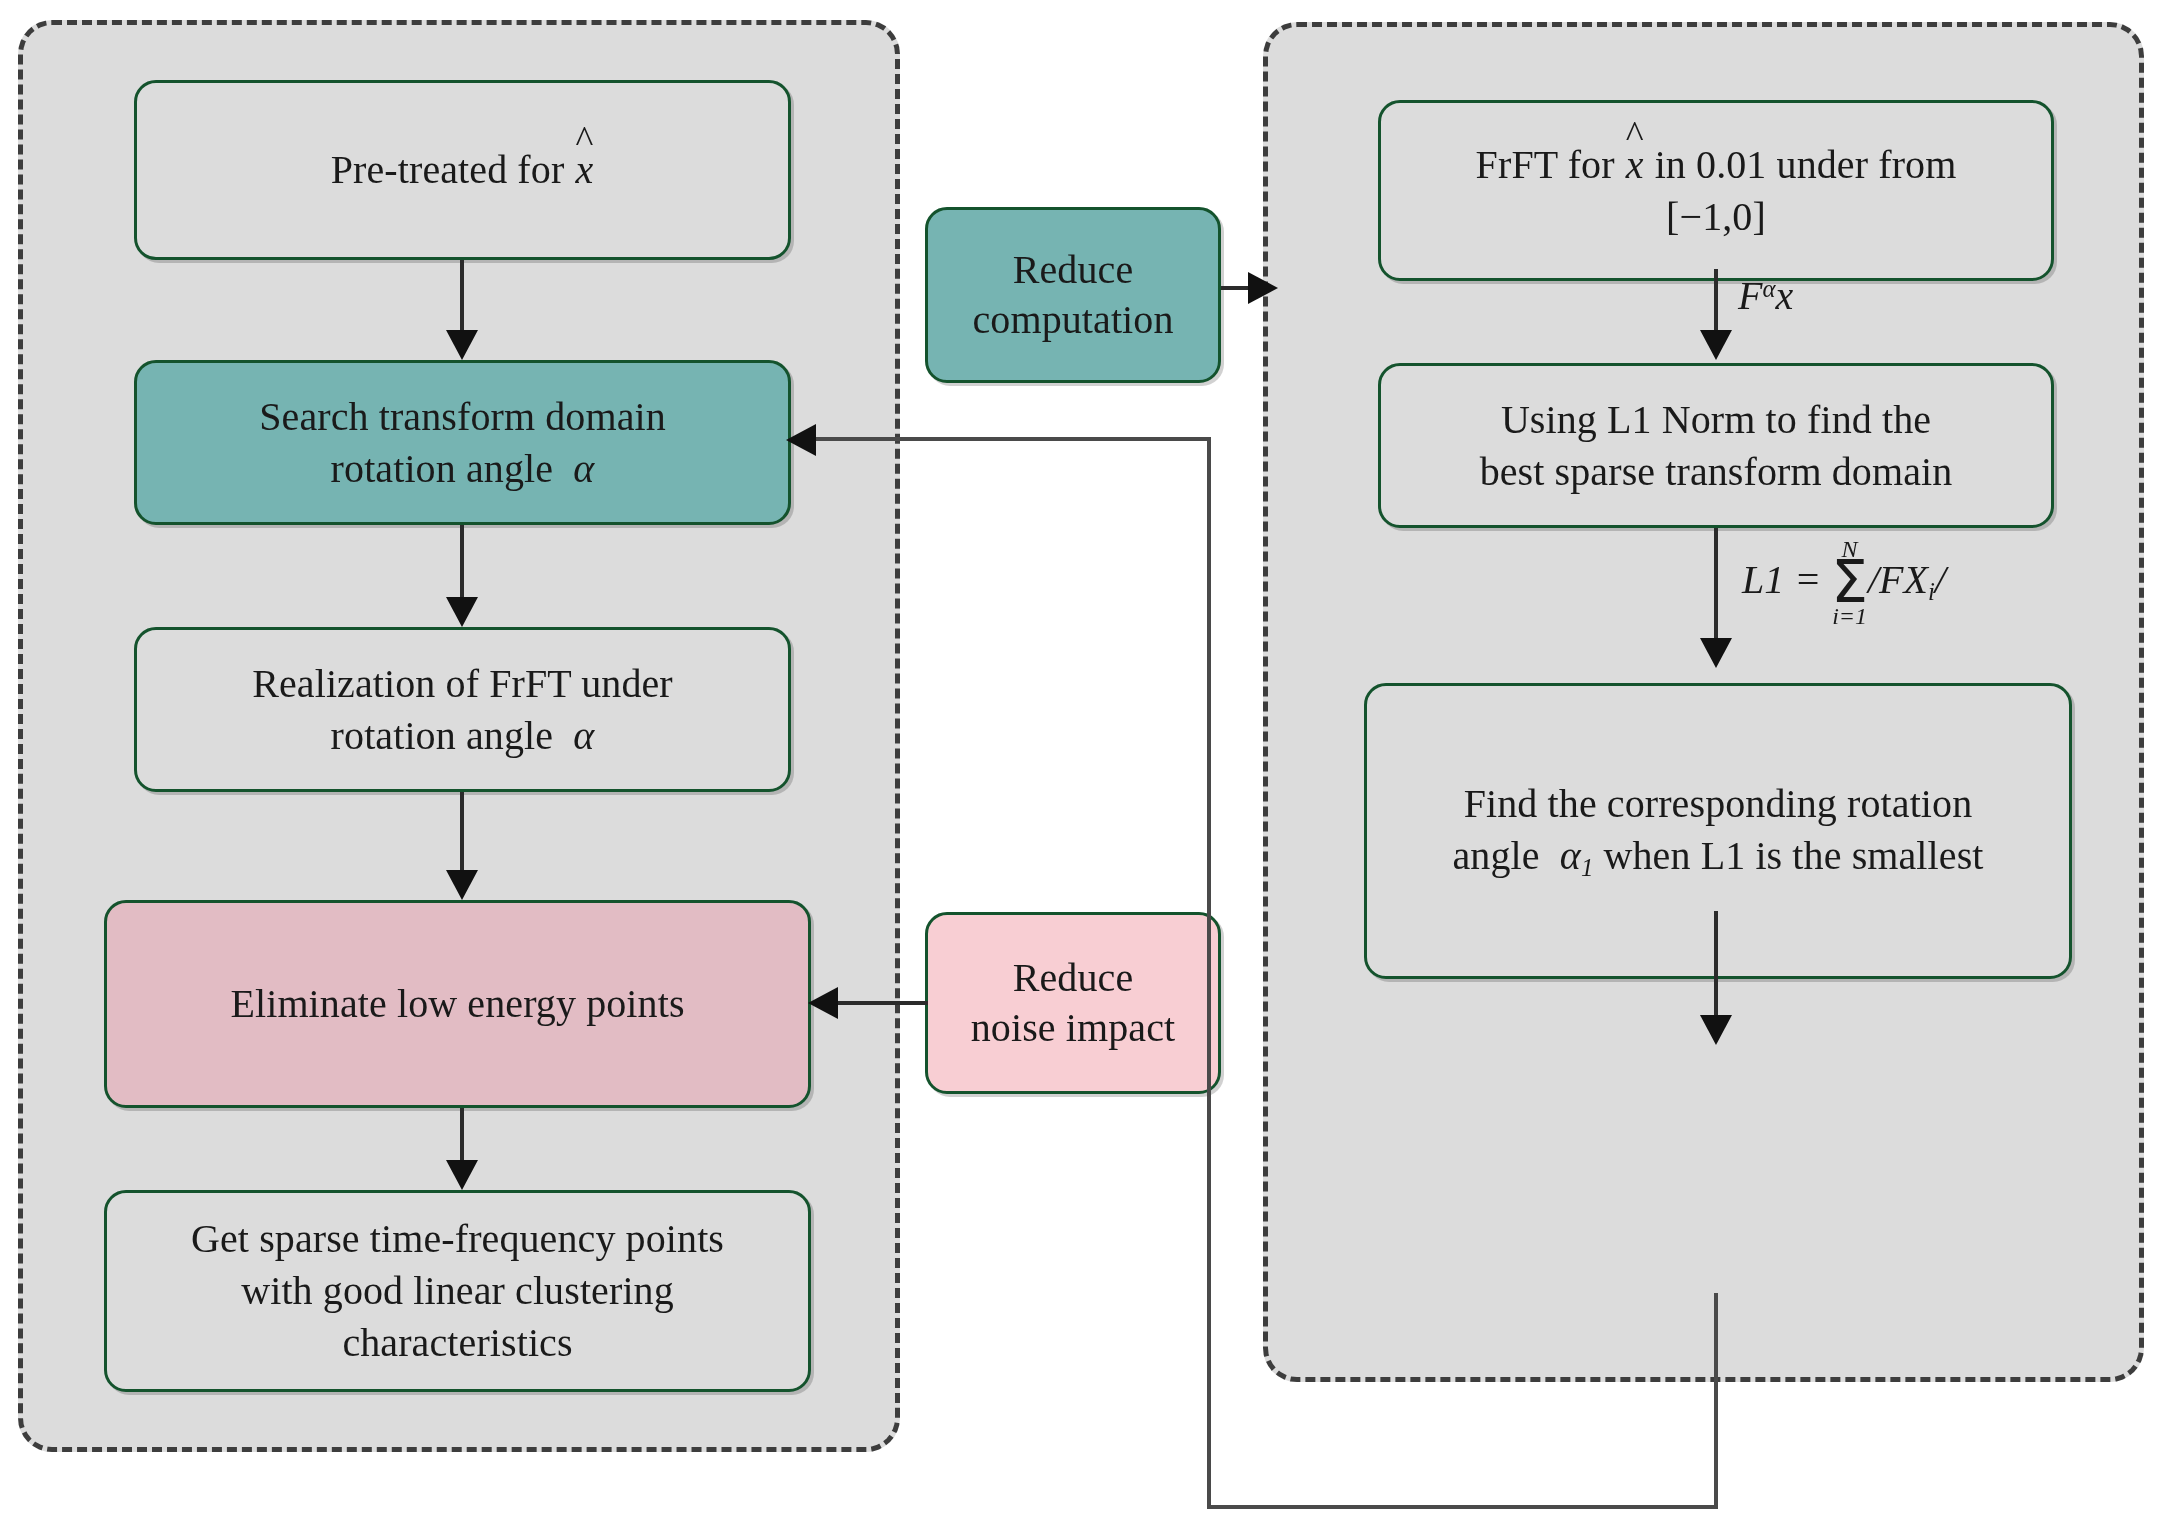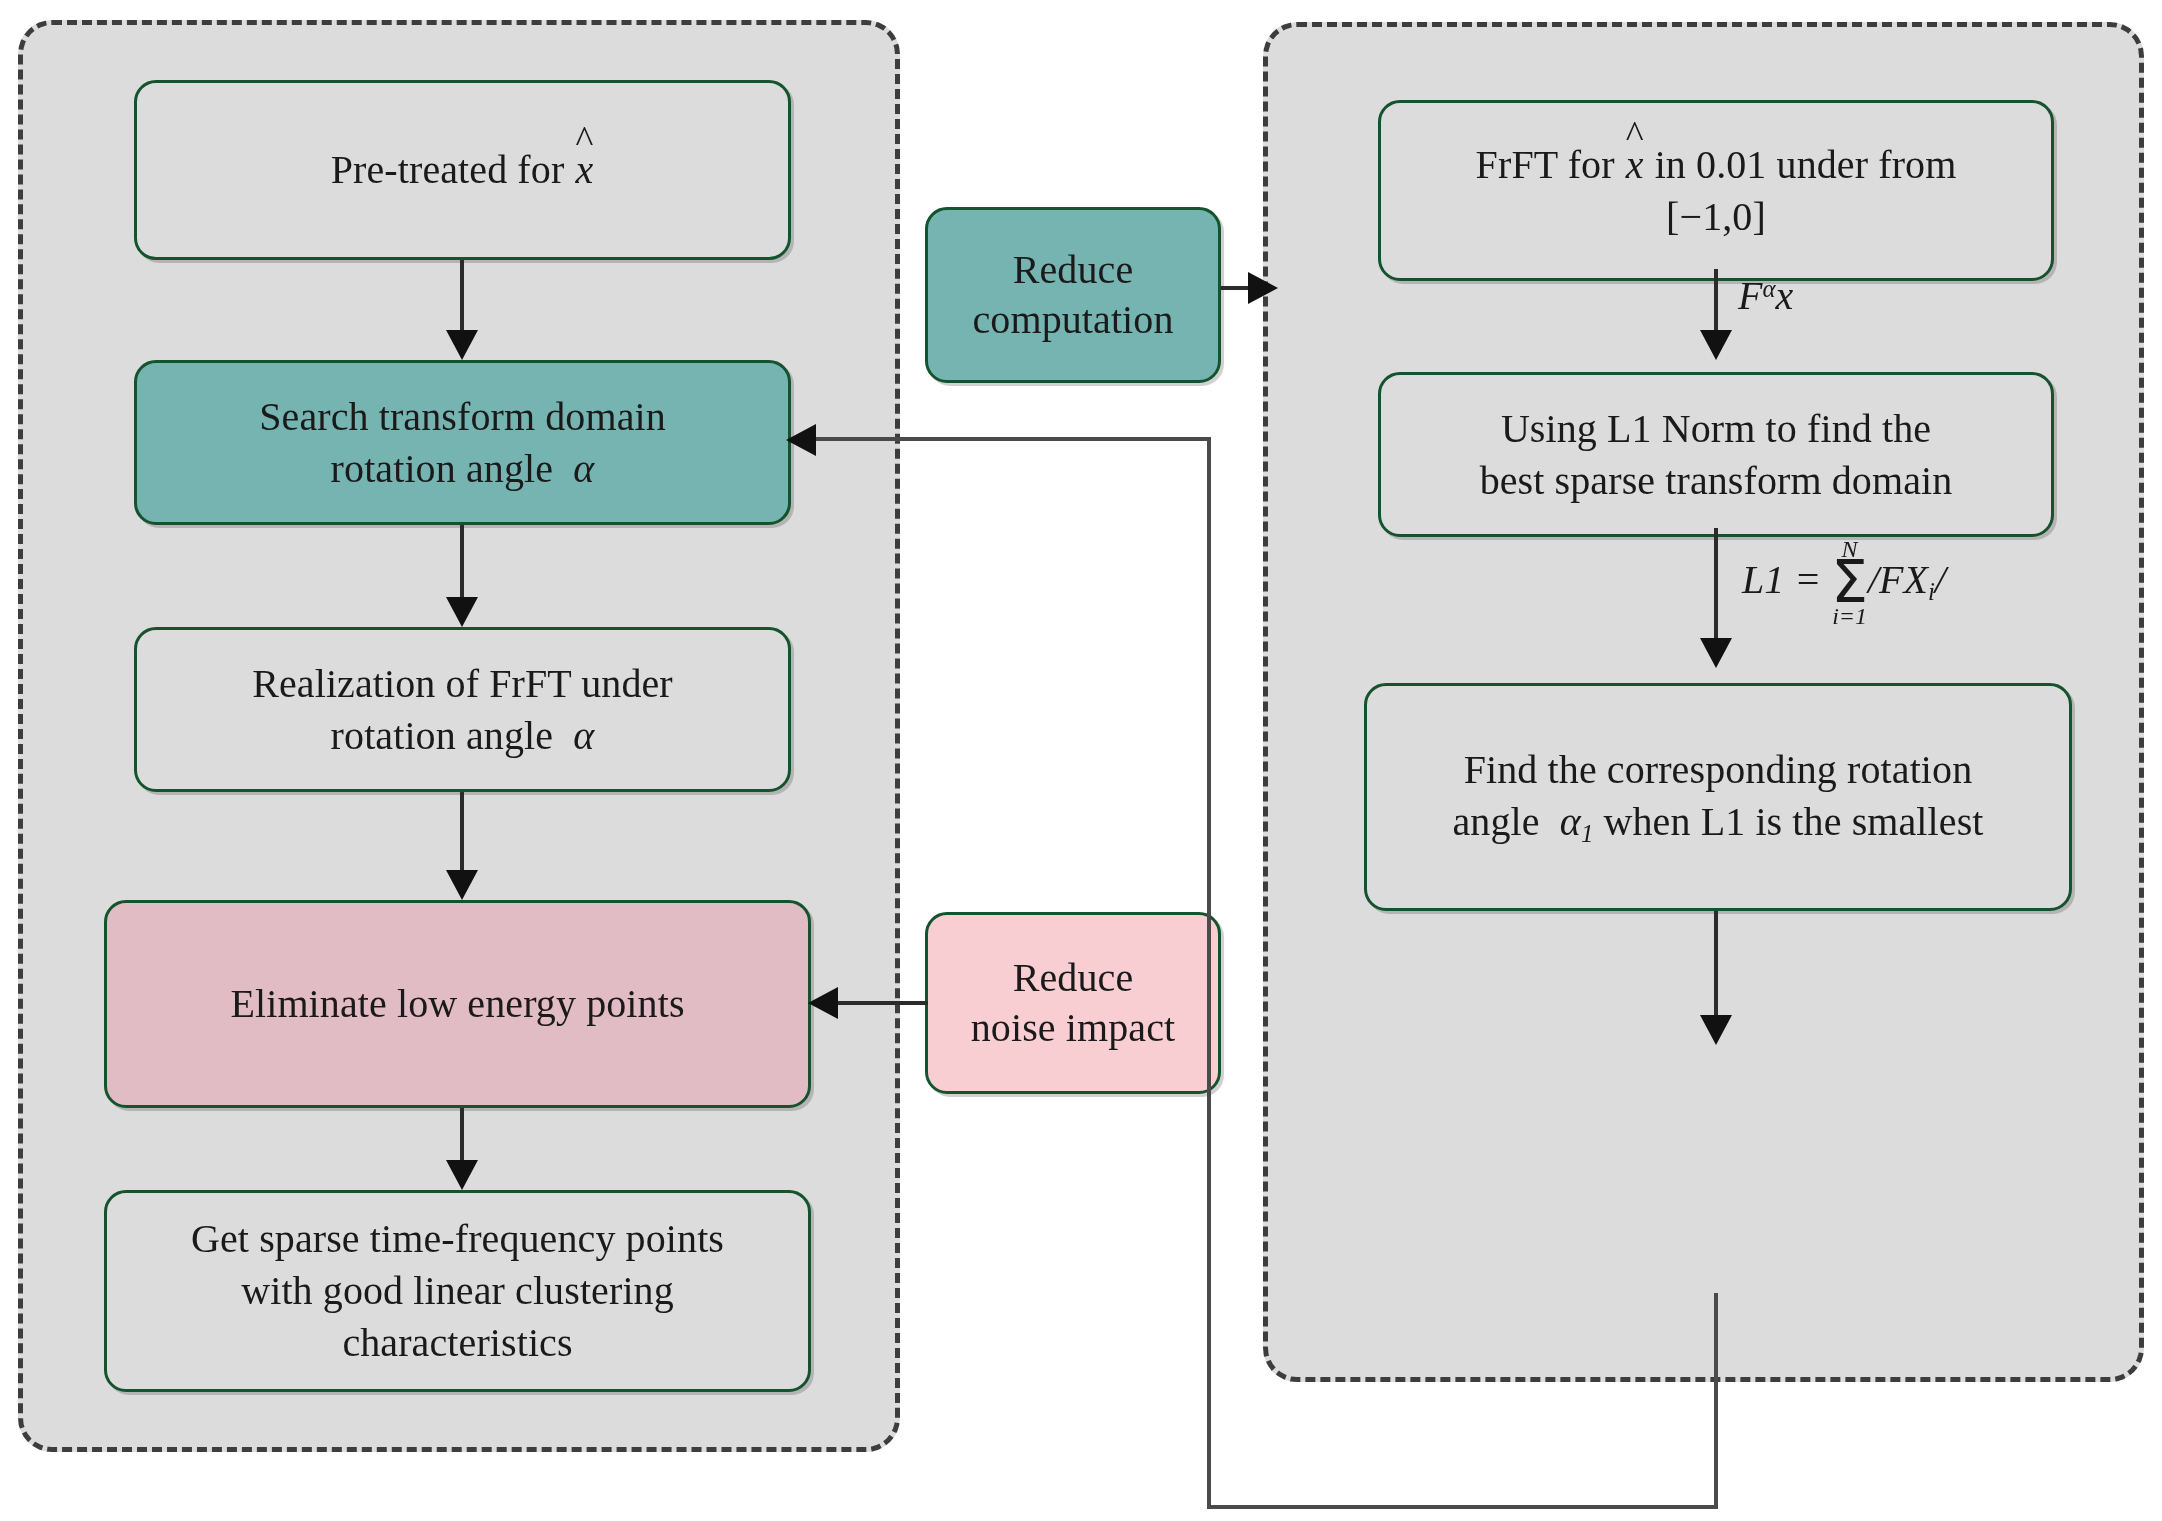--- a/index.html
+++ b/index.html
@@ -161,28 +161,28 @@
     </span>
   </div>
 
   <div class="node" style="left:1378px; top:100px; width:676px; height:181px;">
     <span class="txt">
       <span>FrFT for </span><span class="mi hat"><span class="h">^</span><span>x</span></span><span> in 0.01 under from</span><br>
       <span>[−1,0]</span>
     </span>
   </div>
 
-  <div class="node" style="left:1378px; top:372px; width:676px; height:165px;">
+  <div class="node" style="left:1378px; top:363px; width:676px; height:165px;">
     <span class="txt">
       <span>Using L1 Norm to find the</span><br>
       <span>best sparse transform domain</span>
     </span>
   </div>
 
-  <div class="node" style="left:1364px; top:683px; width:708px; height:228px;">
+  <div class="node" style="left:1364px; top:683px; width:708px; height:296px;">
     <span class="txt">
       <span>Find the corresponding rotation</span><br>
       <span>angle </span>&nbsp;<span class="mi"><span>α</span><span class="sub">1</span></span><span> when L1 is the smallest</span>
     </span>
   </div>
 
 
   <div class="line vline" style="left:460px; top:260px; height:76px;"></div>
   <div class="arrow down" style="left:446px; top:330px;"></div>
 

